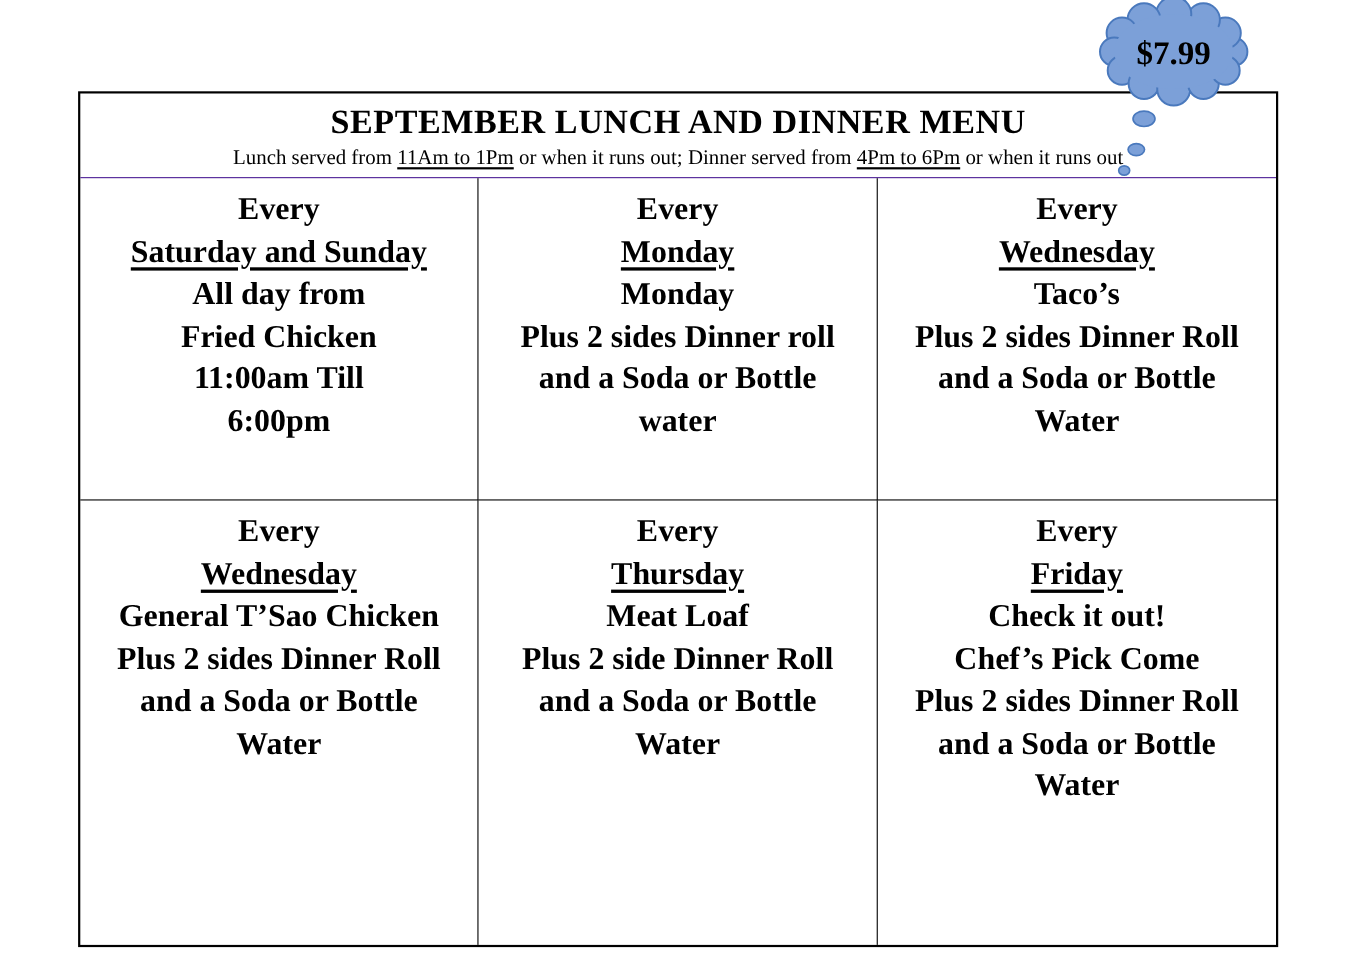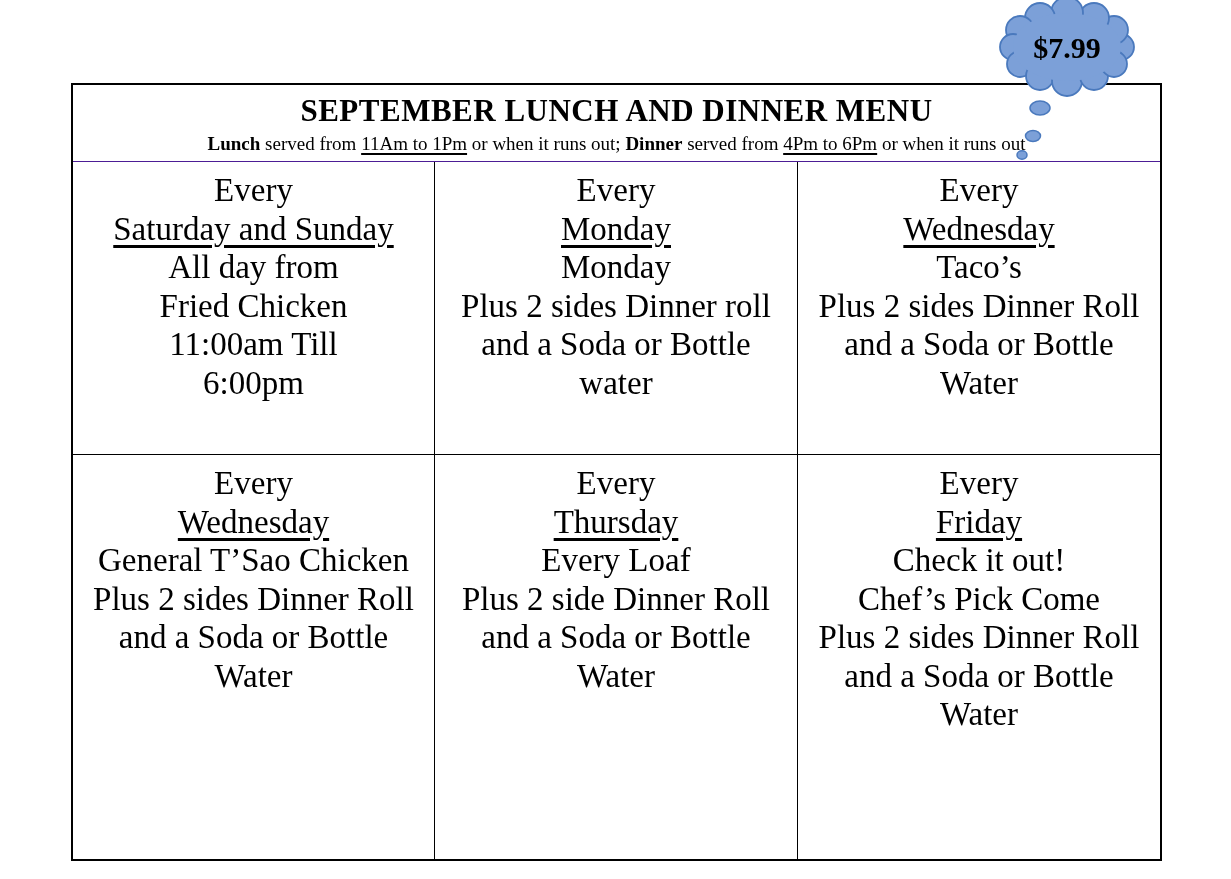--- a/index.html
+++ b/index.html
@@ -34,33 +34,33 @@
   .menu-title {
     font-size: 31px;
     font-weight: bold;
     line-height: 41px;
     letter-spacing: 0.5px;
   }
   .menu-subtitle {
     font-size: 19px;
     line-height: 26px;
   }
-  .menu-subtitle .b { font-weight: bold; }
+  .menu-subtitle .b { font-weight: normal; }
   .menu-subtitle .bu {
     font-weight: normal;
     text-decoration: underline;
     text-decoration-thickness: 2px;
     text-underline-offset: 3px;
   }
 
   .cell {
     box-sizing: border-box;
     text-align: center;
-    font-weight: normal;
-    font-size: 33px;
+    font-weight: bold;
+    font-size: 29px;
     line-height: 38.5px;
     padding-top: 9px;
     border-right: 1px solid #000;
     border-bottom: 1px solid #000;
     white-space: nowrap;
     overflow: visible;
   }
   .cell.last-col { border-right: none; }
   .cell.last-row { border-bottom: none; }
   .cell .day {
@@ -150,21 +150,21 @@
       <div class="day">Wednesday</div>
       <div>General T’Sao Chicken</div>
       <div>Plus 2 sides Dinner Roll</div>
       <div>and a Soda or Bottle</div>
       <div>Water</div>
     </div>
 
     <div class="cell last-row">
       <div>Every</div>
       <div class="day">Thursday</div>
-      <div>Every Loaf</div>
+      <div>Meat Loaf</div>
       <div>Plus 2 side Dinner Roll</div>
       <div>and a Soda or Bottle</div>
       <div>Water</div>
     </div>
 
     <div class="cell last-col last-row">
       <div>Every</div>
       <div class="day">Friday</div>
       <div>Check it out!</div>
       <div>Chef’s Pick Come</div>

